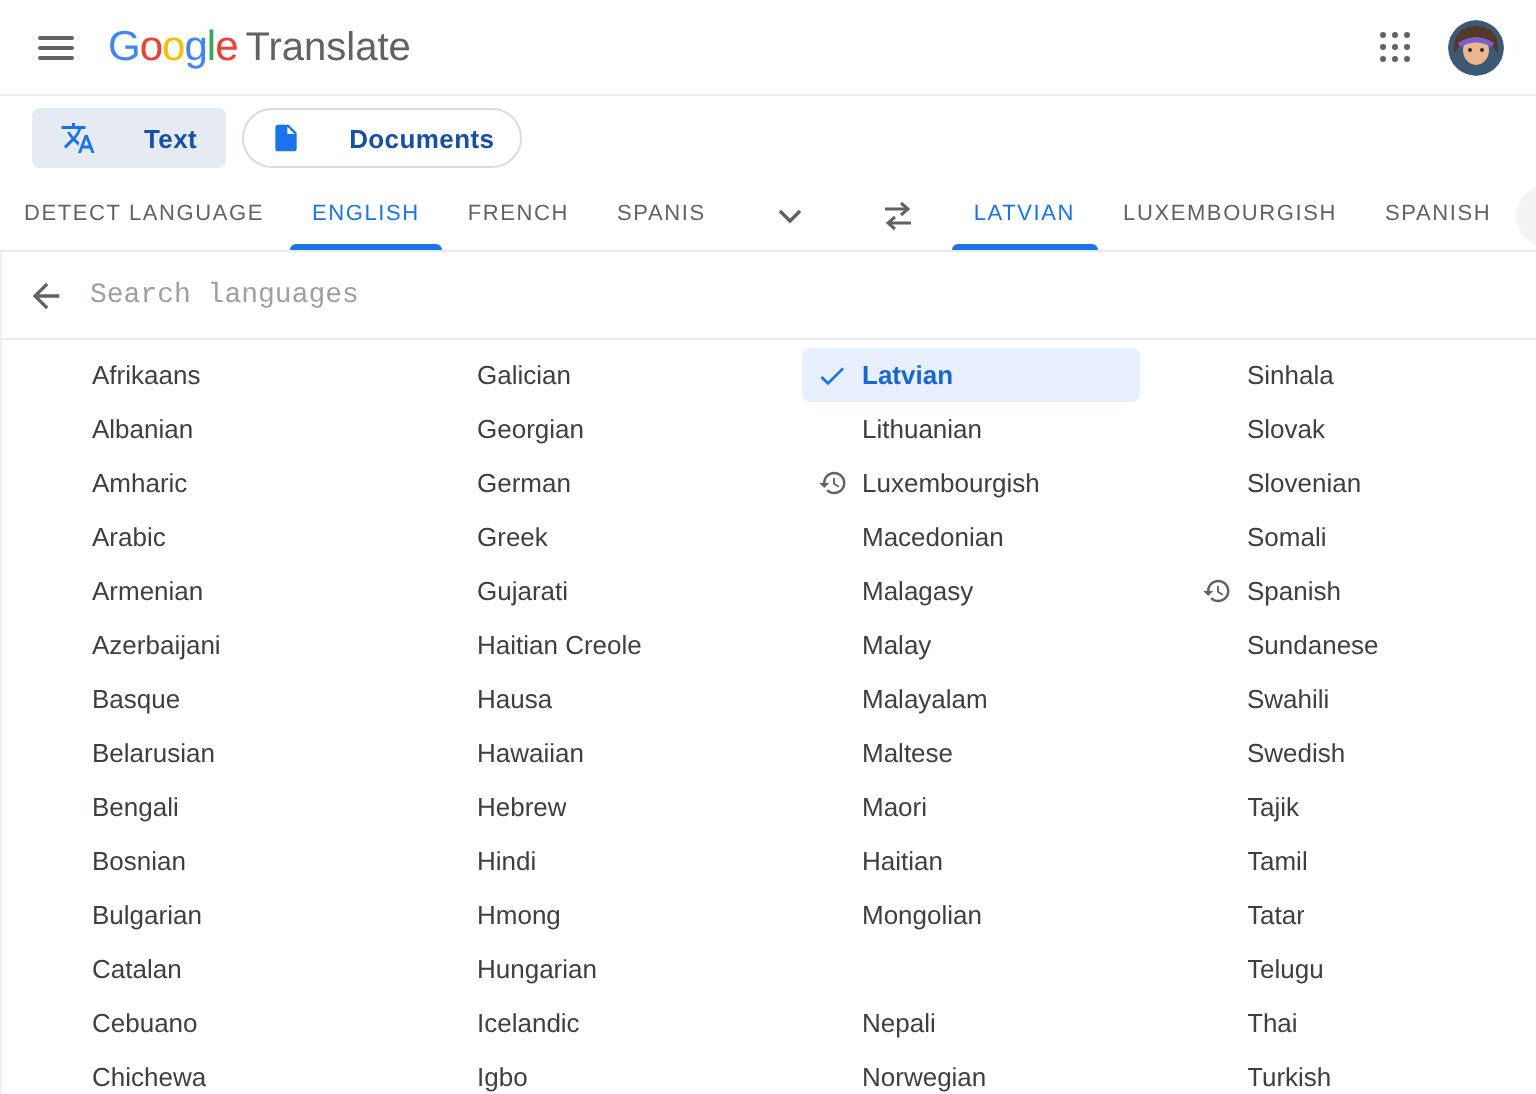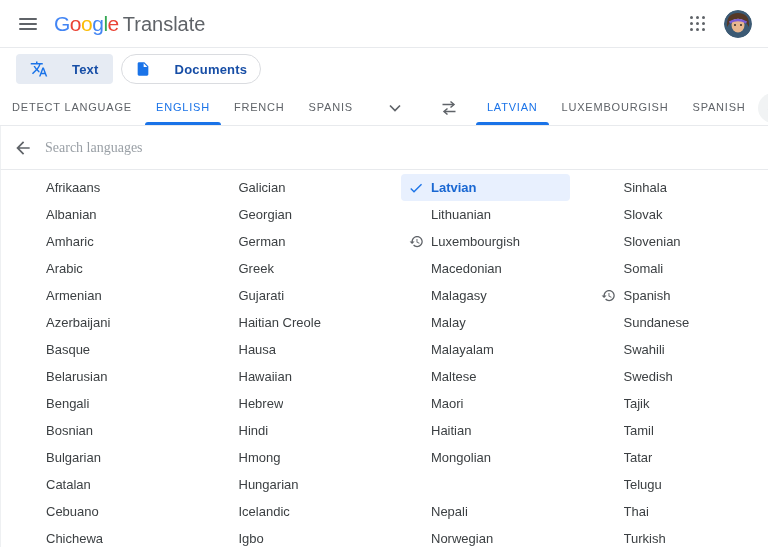--- a/index.html
+++ b/index.html
@@ -48,21 +48,21 @@
   .swap-btn { margin-left:22px; margin-right:10px; }
   .collapse-btn { width:30px; height:30px; background:var(--collapse-btn-bg,#f1f3f4);
     margin-left:auto; margin-right:62px; }
 
   
   .search-row { height:44px; flex:none; display:flex; align-items:center;
     border-bottom:1px solid var(--border-light,#e8eaed);
     border-left:1px solid #eef0f2; padding:0 8px 0 2px; }
   .back-btn { width:40px; height:40px; }
   .search-input { flex:1; border:none; outline:none; font-size:14px; margin-left:2px;
-    color:var(--text-primary,#3c4043); font-family:Liberation Serif, serif; background:transparent; }
+    color:var(--text-primary,#3c4043); font-family:Liberation Mono, monospace; background:transparent; }
   .search-input::placeholder { color:var(--placeholder-text,#9aa0a6); }
 
   
   .lang-panel { flex:1; display:grid; grid-template-columns:repeat(4,1fr);
     column-gap:24px; padding:4px 6px 4px 15px; align-content:start;
     border-left:1px solid #eef0f2; overflow:hidden; }
   .lang-col { display:flex; flex-direction:column; min-width:0; }
   .lang-row { height:27px; flex:none; display:flex; align-items:center;
     border-radius:4px; padding:0 6px; cursor:pointer; }
   .row-icon { width:18px; height:16px; margin-right:6px; flex:none;

